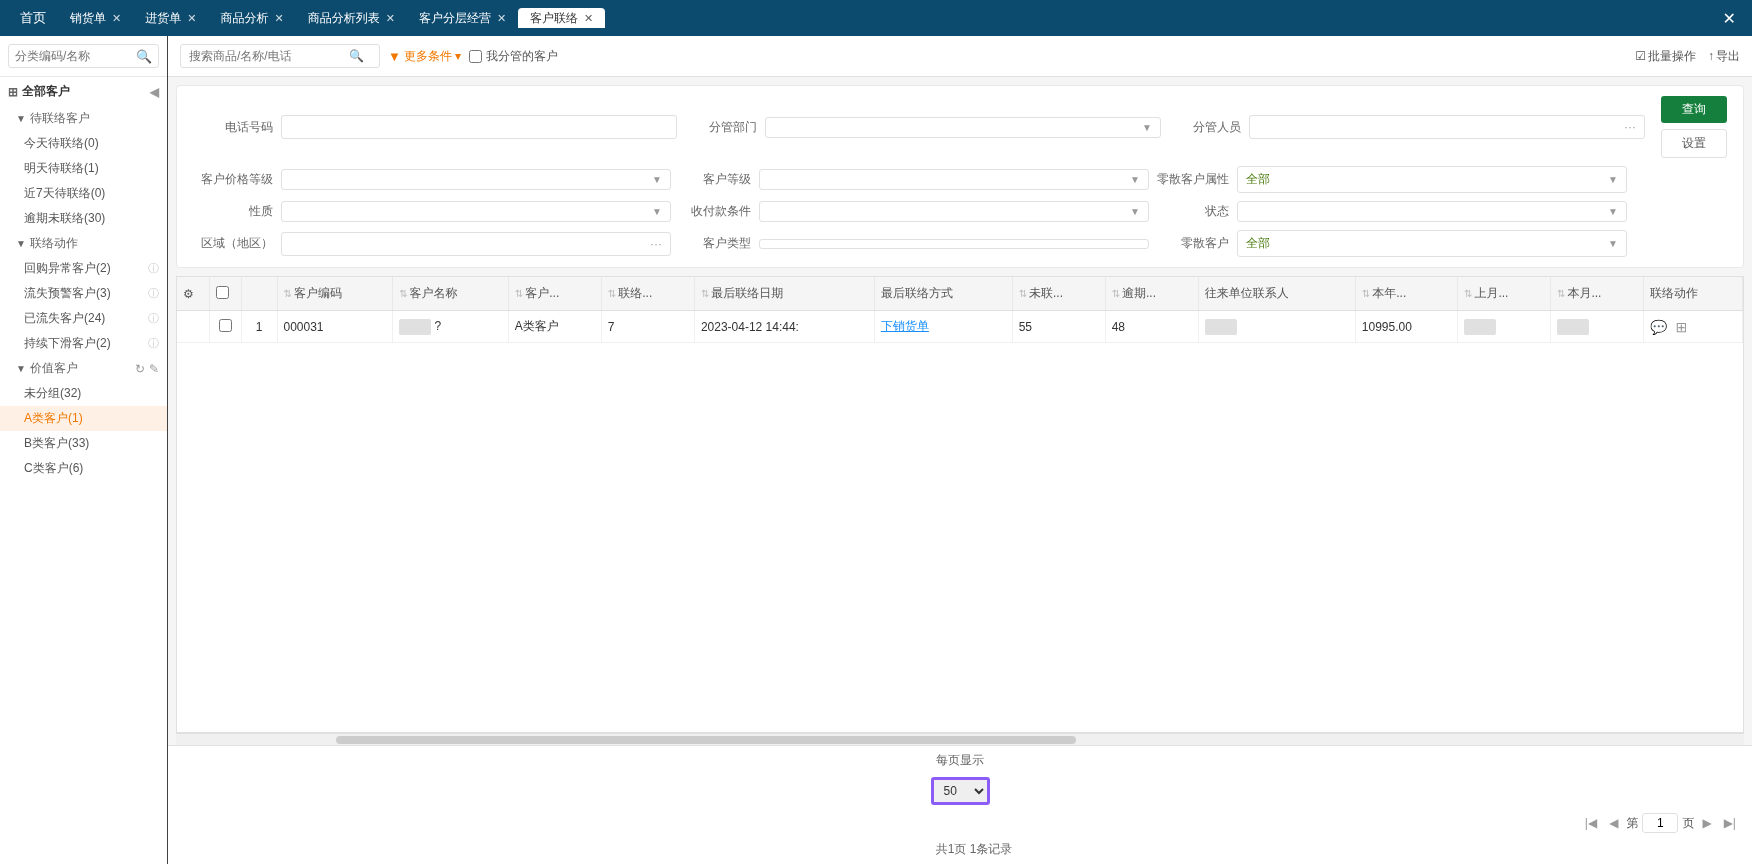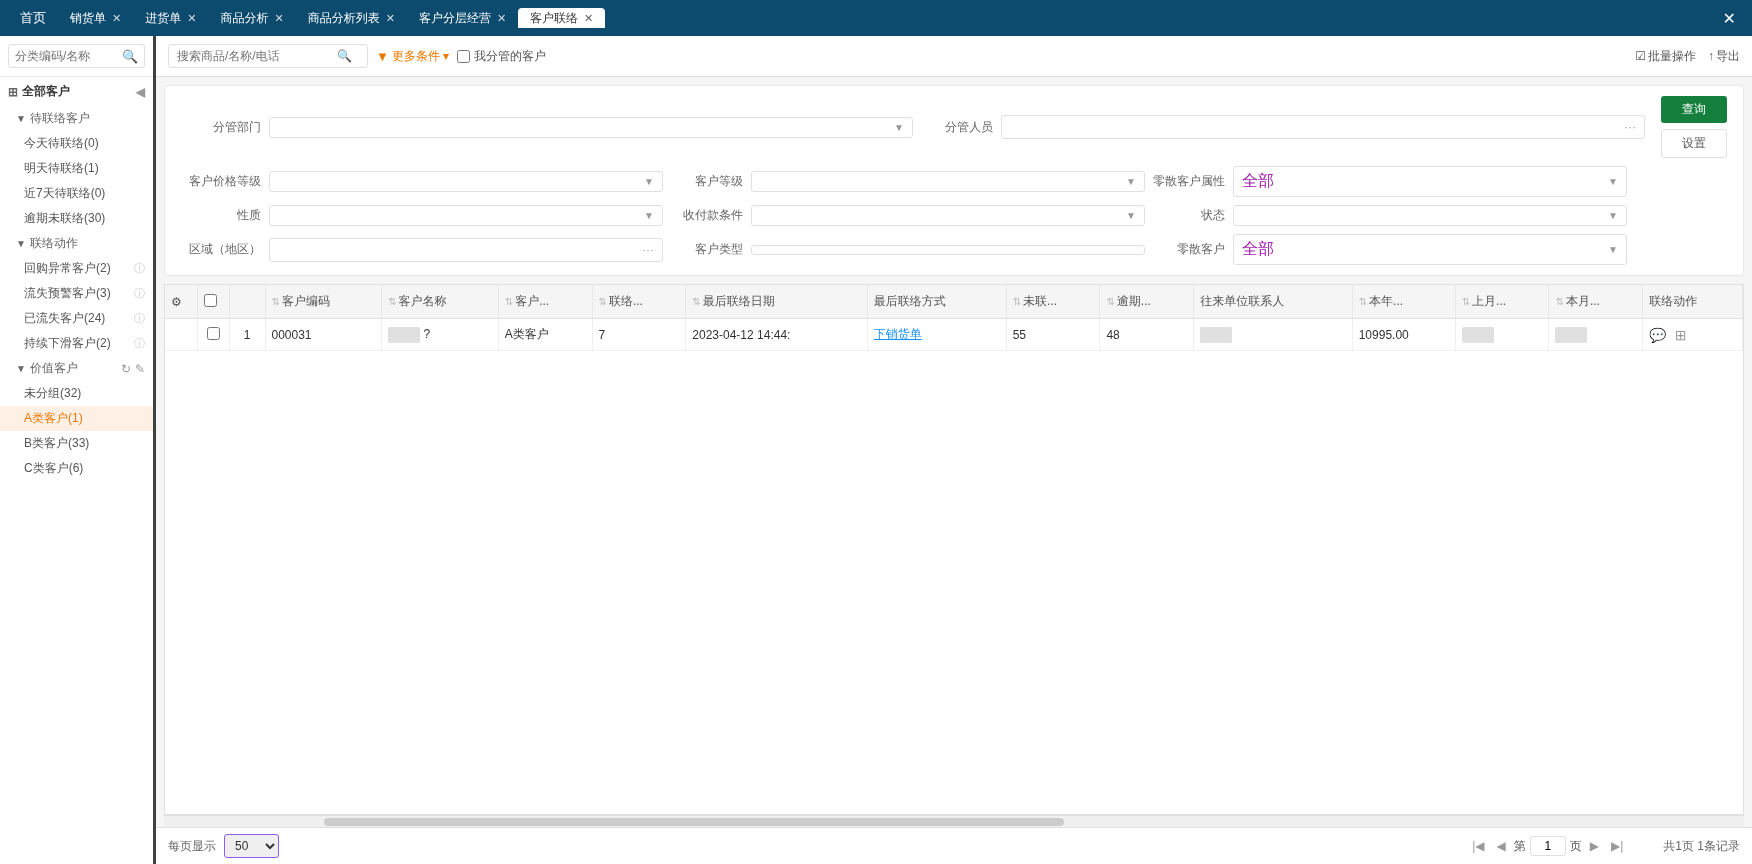--- a/index.html
+++ b/index.html
@@ -57,23 +57,23 @@
     }
 
     
     .main-layout {
       display: flex;
       height: calc(864px - 36px);
     }
 
     
     .sidebar {
-      width: 156px;
+      width: 168px;
       background: white;
-      border-right: 3px solid #404040;
+      border-right: 1px solid #404040;
       display: flex;
       flex-direction: column;
       overflow-y: auto;
       flex-shrink: 0;
     }
     .sidebar-search {
       padding: 8px;
       border-bottom: 1px solid #e8e8e8;
       display: flex;
       align-items: center;
@@ -245,21 +245,21 @@
       border: 1px solid #e0e0e0;
       border-radius: 3px;
       padding: 4px 8px;
       display: flex;
       align-items: center;
       justify-content: space-between;
       cursor: pointer;
       min-width: 120px;
       position: relative;
     }
-    .filter-select .sel-text { color: #a21caf; font-size: 16px; }
+    .filter-select .sel-text { color: #4d7c0f; font-size: 12px; }
     .filter-select .sel-arrow { color: #999; font-size: 10px; }
     .filter-select .sel-dots { color: #999; font-size: 12px; }
     .filter-input {
       flex: 1;
       border: 1px solid #e0e0e0;
       border-radius: 3px;
       padding: 4px 8px;
       font-size: 12px;
       outline: none;
       min-width: 120px;
@@ -379,24 +379,25 @@
 
     
     .footer {
       background: white;
       border-top: 1px solid #e0e0e0;
       padding: 6px 12px;
       display: flex;
       align-items: center;
       gap: 8px;
       flex-shrink: 0;
+      flex-direction: column;
     }
     .footer-label { color: #666; }
     .footer-select {
-      border: 1px solid #8b5cf6;
+      border: 3px solid #8b5cf6;
       border-radius: 3px;
       padding: 3px 6px;
       font-size: 12px;
       cursor: pointer;
       color: #333;
     }
     .footer-nav {
       margin-left: auto;
       display: flex;
       align-items: center;
@@ -557,20 +558,24 @@
           <span>↑</span>
           <span>导出</span>
         </div>
       </div>
     </div>
 
     <div class="filter-panel">
 
       <div class="filter-row">
         <div class="filter-field">
+          <span class="filter-label">电话号码</span>
+          <input class="filter-input" type="text" style="flex: 2 1 0%;">
+        </div>
+        <div class="filter-field">
           <span class="filter-label">分管部门</span>
           <div class="filter-select" style="flex:2;">
             <span class="sel-text"></span>
             <span class="sel-arrow">▼</span>
           </div>
         </div>
         <div class="filter-field">
           <span class="filter-label">分管人员</span>
           <div class="filter-select" style="flex:2;">
             <span class="sel-text"></span>

